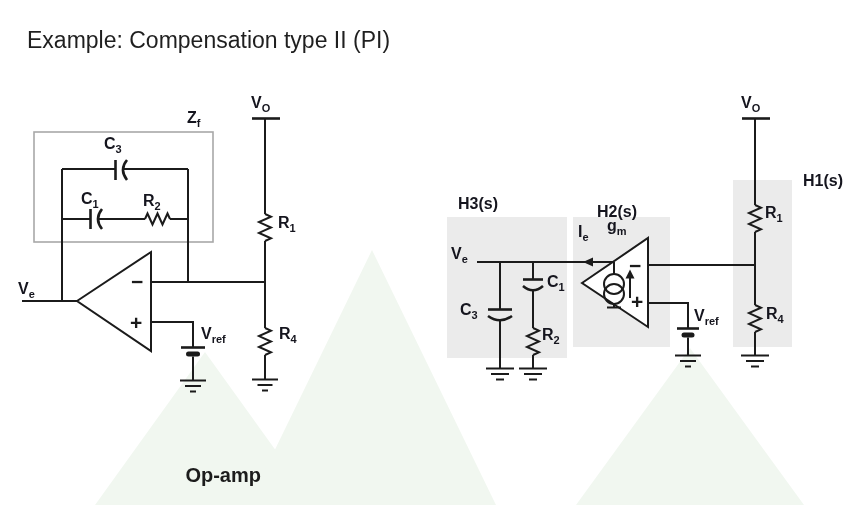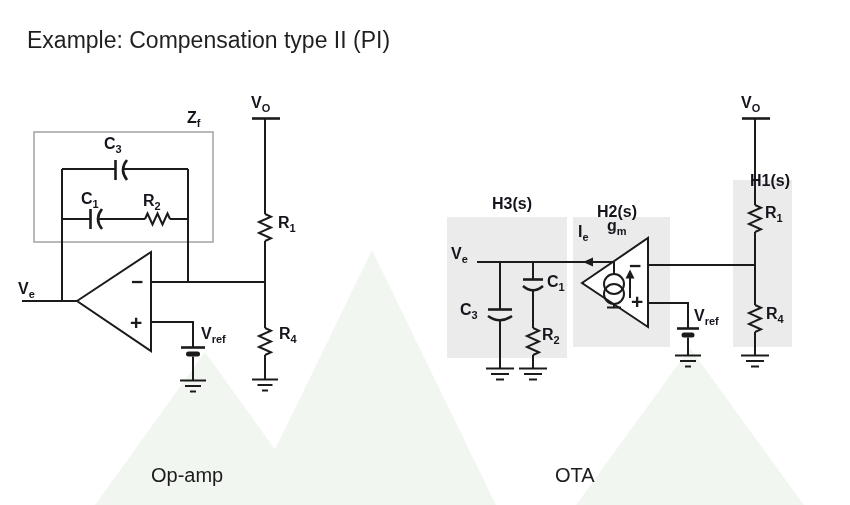--- a/index.html
+++ b/index.html
@@ -16,21 +16,21 @@
   .w{stroke:var(--wire);stroke-width:2;fill:none;stroke-linecap:butt;}
   .w25{stroke:var(--wire);stroke-width:2.6;fill:none;stroke-linecap:butt;}
   .fillw{fill:var(--wire);stroke:none;}
   .blk{fill:var(--blockfill);stroke:none;}
   .zfbox{fill:none;stroke:var(--zfborder);stroke-width:1.6;}
   .tri{fill:#ffffff;stroke:var(--wire);stroke-width:2;stroke-linejoin:miter;}
   .wm{fill:var(--watermark);stroke:none;}
   .title{position:absolute;left:27px;top:27px;font-size:23px;font-weight:400;color:#1f1f1f;white-space:nowrap;}
   .lbl{position:absolute;font-size:16px;font-weight:700;color:var(--label);white-space:nowrap;line-height:1.05;}
   .lbl sub{font-size:11px;font-weight:700;line-height:0;vertical-align:-4px;}
-  .cap{position:absolute;width:110px;text-align:left;font-size:20px;font-weight:400;color:#1c1c1c;}
+  .cap{position:absolute;width:110px;text-align:right;font-size:20px;font-weight:700;color:#1c1c1c;}
   .sign{position:absolute;font-size:21px;font-weight:700;color:var(--wire);line-height:20px;}
 </style>
 </head>
 <body>
 
 <div class="slide">
 
   <svg width="850" height="505" viewBox="0 0 850 505">
 
     <g>
@@ -181,30 +181,29 @@
   <span class="lbl" style="left:81px;top:191px"><span>C</span><sub>1</sub></span>
   <span class="lbl" style="left:143px;top:193px"><span>R</span><sub>2</sub></span>
   <span class="lbl" style="left:278px;top:215px"><span>R</span><sub>1</sub></span>
   <span class="lbl" style="left:279px;top:326px"><span>R</span><sub>4</sub></span>
   <span class="lbl" style="left:18px;top:281px"><span>V</span><sub>e</sub></span>
   <span class="lbl" style="left:201px;top:326px"><span>V</span><sub>ref</sub></span>
   <span class="sign" style="left:131px;top:272px">−</span>
   <span class="sign" style="left:130px;top:313px">+</span>
   <div class="cap" style="left:151px;top:464px">Op-amp</div>
 
-  <span class="lbl" style="left:492px;top:196px">H3(s)</span>
+  <span class="lbl" style="left:458px;top:196px">H3(s)</span>
   <span class="lbl" style="left:597px;top:204px">H2(s)</span>
-  <span class="lbl" style="left:750px;top:173px">H1(s)</span>
+  <span class="lbl" style="left:803px;top:173px">H1(s)</span>
   <span class="lbl" style="left:451px;top:246px"><span>V</span><sub>e</sub></span>
   <span class="lbl" style="left:578px;top:224px"><span>I</span><sub>e</sub></span>
   <span class="lbl" style="left:607px;top:218px"><span>g</span><sub>m</sub></span>
   <span class="lbl" style="left:460px;top:302px"><span>C</span><sub>3</sub></span>
   <span class="lbl" style="left:547px;top:274px"><span>C</span><sub>1</sub></span>
   <span class="lbl" style="left:542px;top:327px"><span>R</span><sub>2</sub></span>
   <span class="lbl" style="left:765px;top:205px"><span>R</span><sub>1</sub></span>
   <span class="lbl" style="left:766px;top:306px"><span>R</span><sub>4</sub></span>
   <span class="lbl" style="left:741px;top:95px"><span>V</span><sub>O</sub></span>
   <span class="lbl" style="left:694px;top:308px"><span>V</span><sub>ref</sub></span>
   <span class="sign" style="left:629px;top:256px">−</span>
   <span class="sign" style="left:631px;top:292px">+</span>
-  <div class="cap" style="left:555px;top:464px">OTA</div>
 
 </div>
 
 </body></html>

